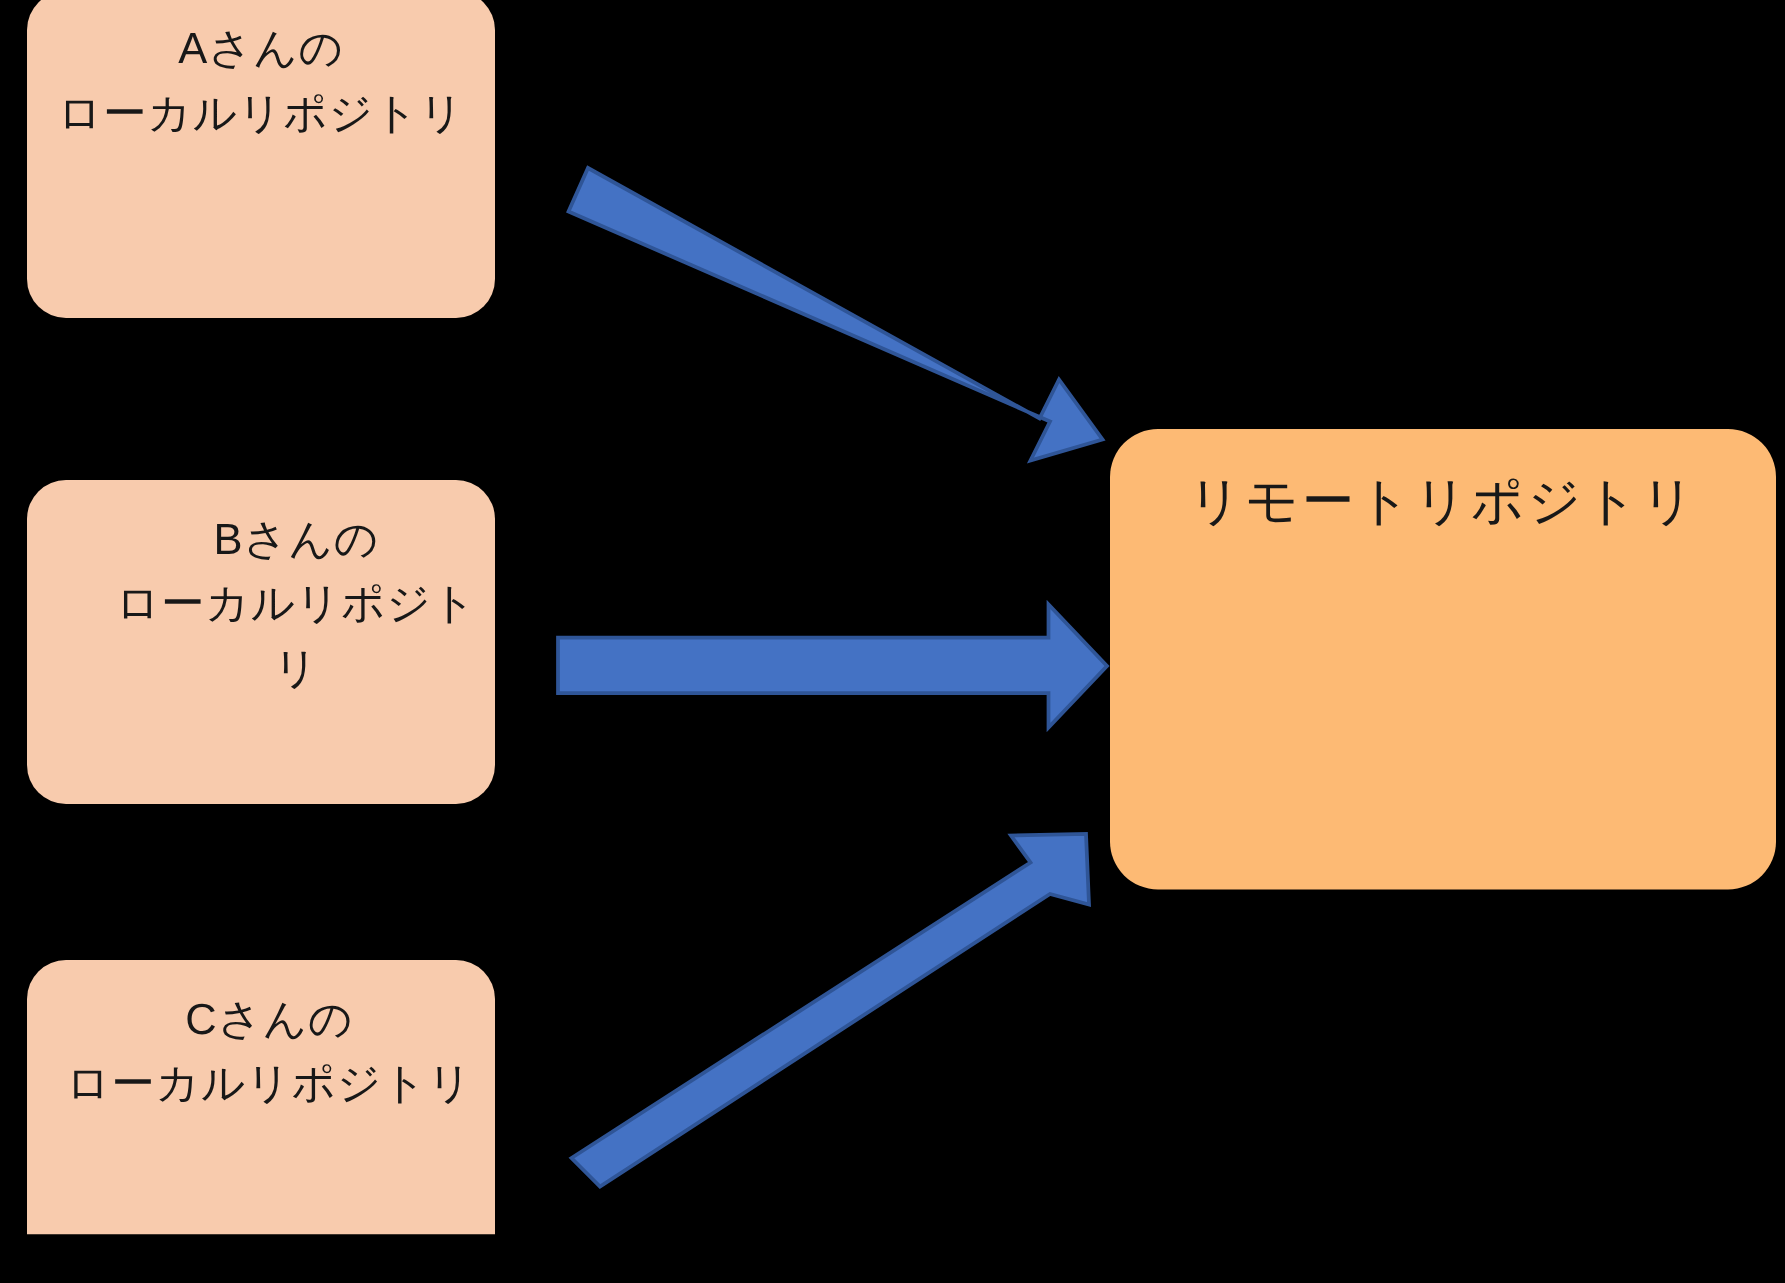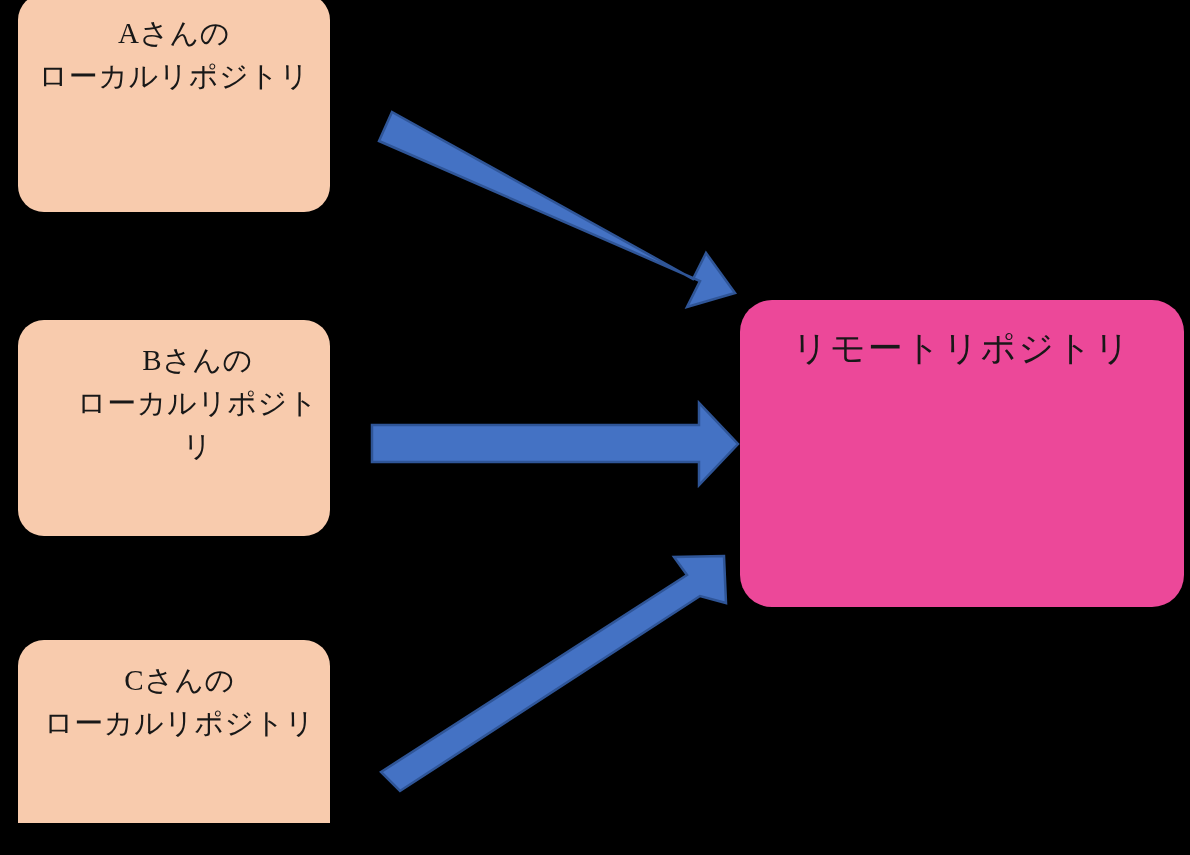--- a/index.html
+++ b/index.html
@@ -6,21 +6,21 @@
     margin: 0;
     padding: 0;
     background: #000000;
   }
   #canvas {
     position: relative;
     width: 1190px;
     height: 823px;
     background: #000000;
     overflow: hidden;
-    font-family: Liberation Serif, serif;
+    font-family: Liberation Sans, sans-serif;
   }
 
   
   .local-box {
     position: absolute;
     left: 18px;
     width: 312px;
     background: #f8cbad;
     border-radius: 26px;
     box-sizing: border-box;
@@ -42,24 +42,24 @@
     font-weight: 400;
   }
   #local-box-a .local-label { top: 18px; }
   #local-box-b .local-label { top: 19px; margin-left: 47px; }
   #local-box-c .local-label { top: 19px; margin-left: 11px; }
 
   
   #remote-box {
     position: absolute;
     left: 740px;
-    top: 300px;
+    top: 286px;
     width: 444px;
     height: 307px;
-    background: #ec4899;
+    background: #fdba74;
     border-radius: 32px;
     box-sizing: border-box;
   }
   #remote-label {
     position: absolute;
     left: 0;
     right: 0;
     top: 26px;
     text-align: center;
     color: #181818;

